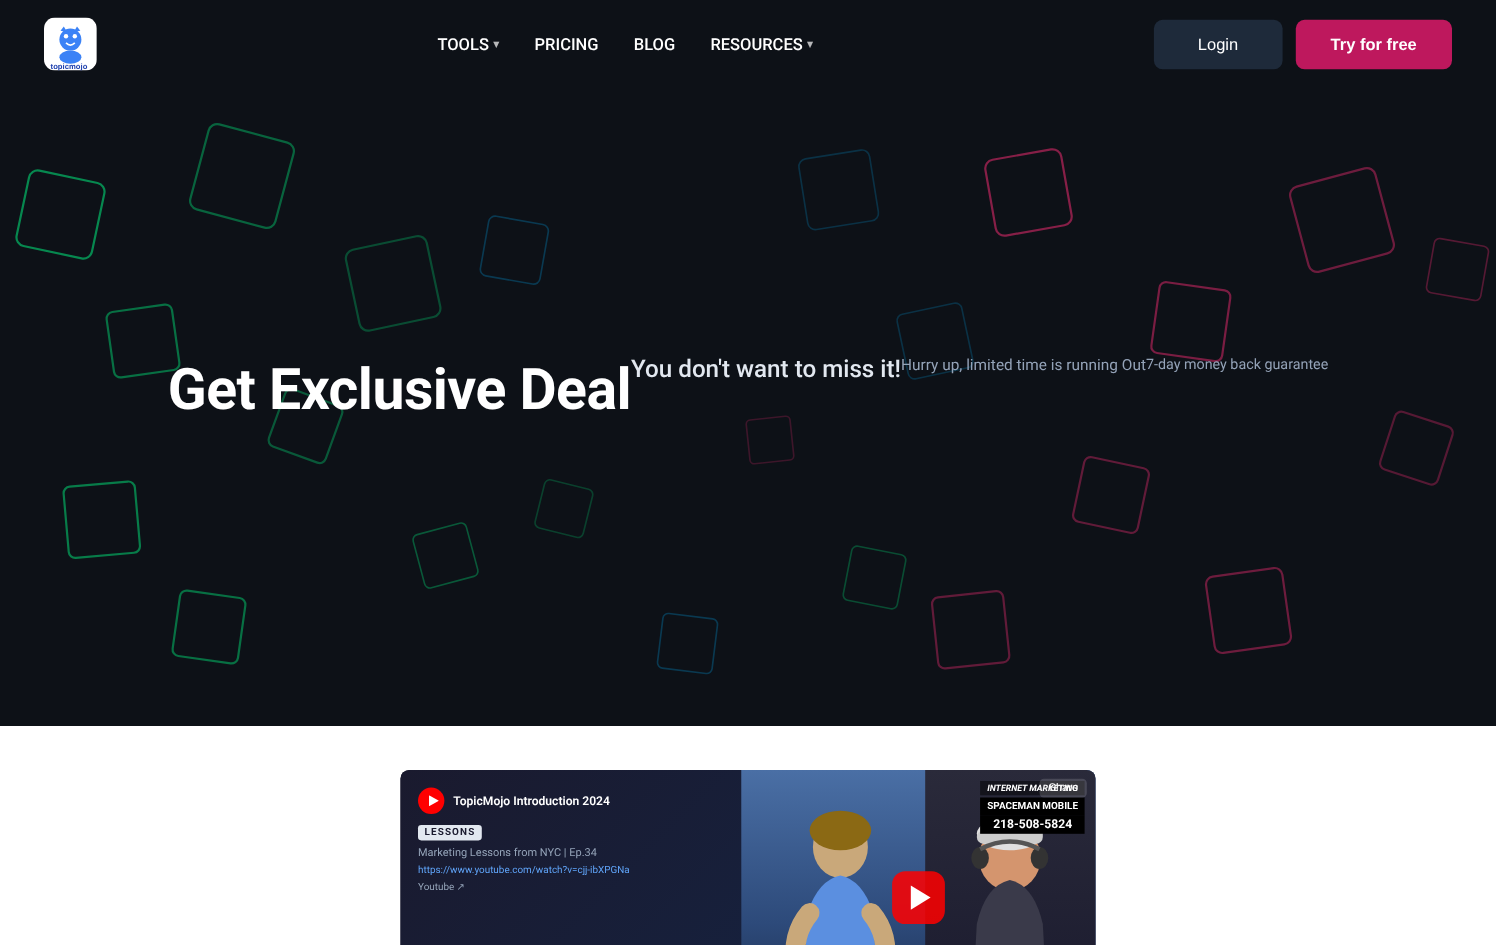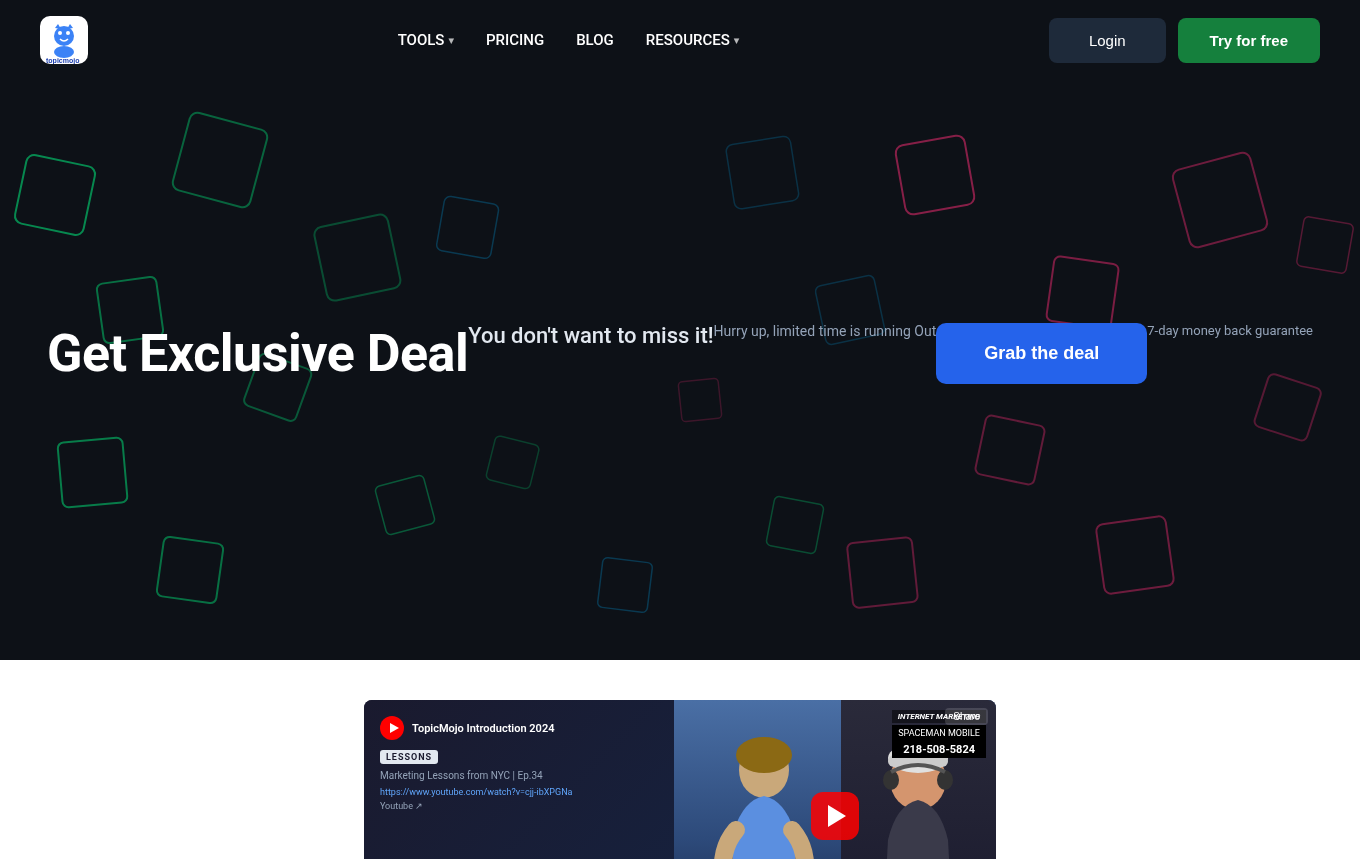--- a/index.html
+++ b/index.html
@@ -59,21 +59,21 @@
       background: #1e2a3a;
       color: #fff;
       border: none;
       border-radius: 8px;
       padding: 14px 40px;
       font-size: 15px;
       font-weight: 500;
       cursor: pointer;
     }
     .btn-try {
-      background: #15803d;
+      background: #be185d;
       color: #fff;
       border: none;
       border-radius: 8px;
       padding: 14px 32px;
       font-size: 15px;
       font-weight: 600;
       cursor: pointer;
     }
 
     
@@ -269,21 +269,21 @@
       font-size: 8px;
       color: #fff;
       font-weight: 700;
       font-style: italic;
       background: rgba(0,0,0,0.5);
       padding: 2px 4px;
     }
     .spaceman-mobile {
       font-size: 9px;
       color: #fff;
-      font-weight: 400;
+      font-weight: 700;
       background: #000;
       padding: 3px 6px;
       margin-top: 2px;
     }
     .phone-number {
       font-size: 11px;
       color: #fff;
       font-weight: 700;
       background: #000;
       padding: 2px 6px;
@@ -395,21 +395,20 @@
       <rect x="490" y="360" width="45" height="45" rx="5" fill="none" stroke="#00ff88" stroke-width="1.5" opacity="0.2" transform="rotate(14, 513, 383)"></rect>
       <rect x="680" y="300" width="40" height="40" rx="4" fill="none" stroke="#ff2d78" stroke-width="1.5" opacity="0.2" transform="rotate(-6, 700, 320)"></rect>
       <rect x="770" y="420" width="50" height="50" rx="5" fill="none" stroke="#00ff88" stroke-width="1.5" opacity="0.25" transform="rotate(11, 795, 445)"></rect>
     </svg>
   </div>
 
   <div class="hero-content">
     <h1 class="hero-title">Get Exclusive Deal</h1>
     <p class="hero-subtitle">You don't want to miss it!</p>
     <p class="hero-hurry">Hurry up, limited time is running Out</p>
-    <button class="btn-grab">Grab the deal</button>
     <p class="hero-guarantee">7-day money back guarantee</p>
   </div>
 </section>
 
 <section class="video-section">
   <div class="video-container">
 
     <div class="video-left">
       <div class="video-header">
         <div class="yt-logo-small">

